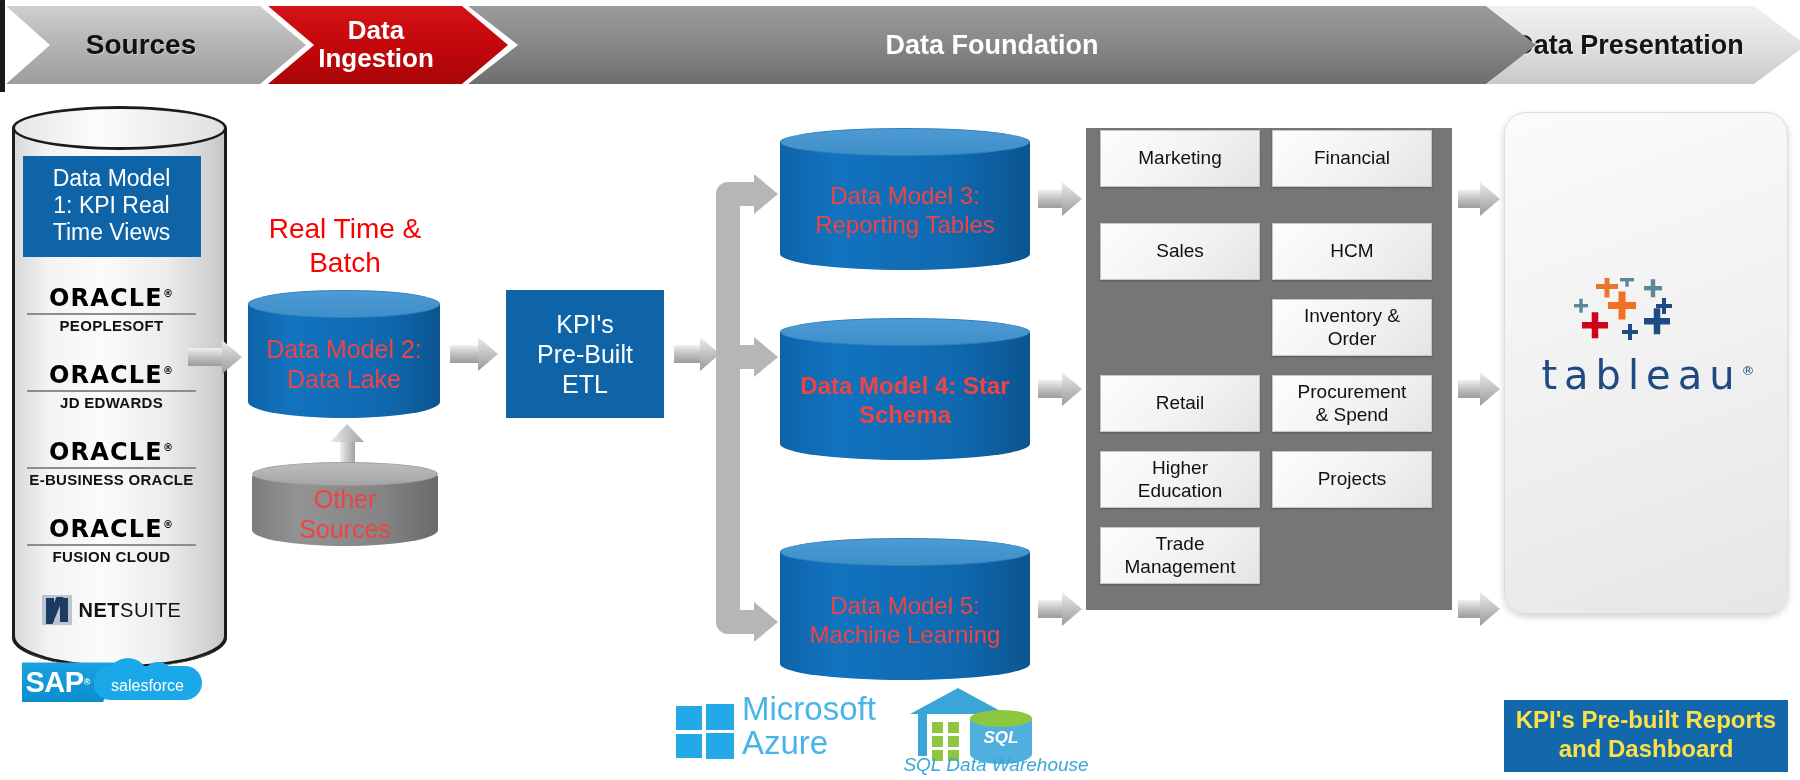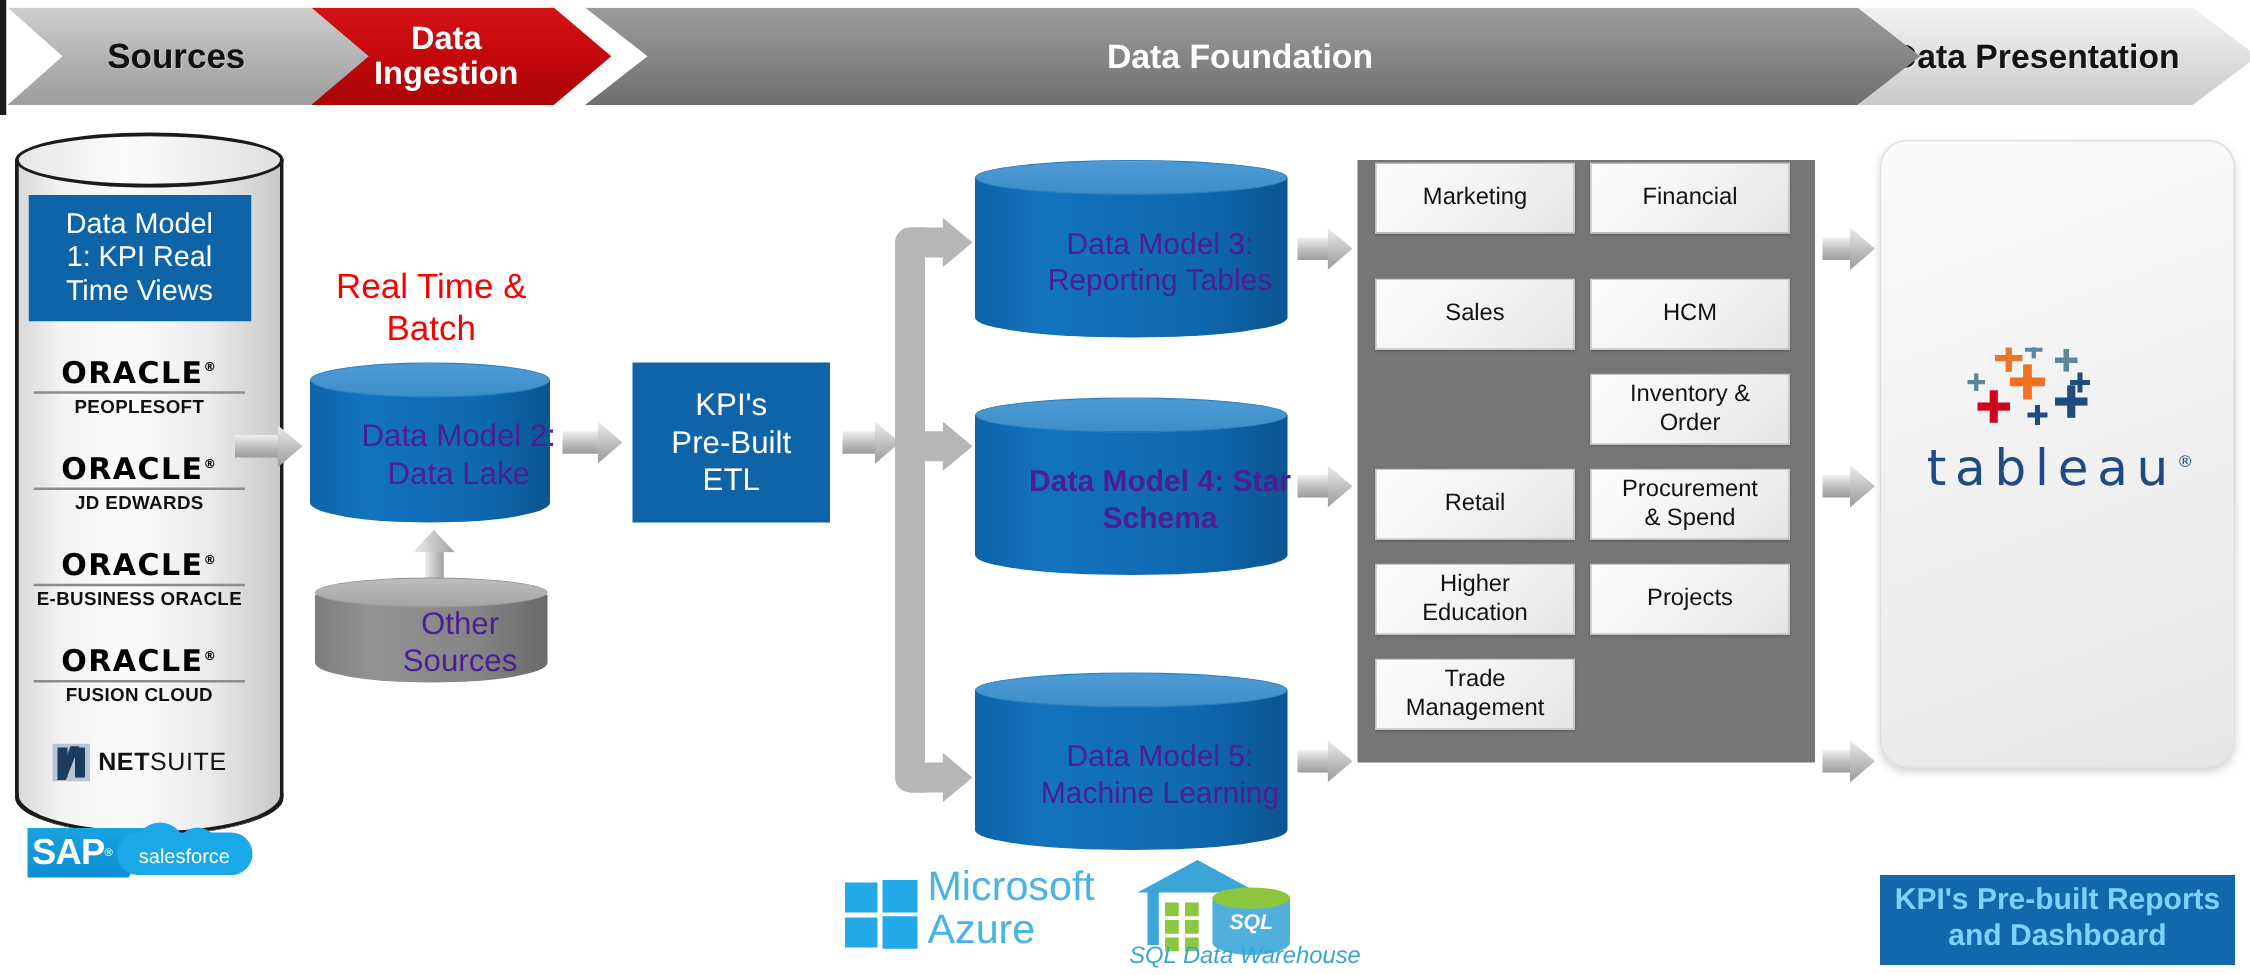--- a/index.html
+++ b/index.html
@@ -12,21 +12,21 @@
 
   
   .chev{position:absolute;top:6px;height:78px;display:flex;align-items:center;justify-content:center;}
   .chev .txt{position:relative;z-index:3;text-align:center;font-weight:bold;line-height:1.06;}
 
   #chev-sources{left:6px;width:300px;
      background:linear-gradient(180deg,#cfcfcf 0%,#b6b6b6 45%,#9d9d9d 100%);
      clip-path:polygon(0 0, calc(100% - 46px) 0, 100% 50%, calc(100% - 46px) 100%, 0 100%, 44px 50%);}
   #chev-sources .txt{font-size:28px;color:#111;padding-right:30px;text-shadow:1px 1px 0 rgba(255,255,255,.35);}
 
-  #chev-ingestion{left:249px;width:240px;
+  #chev-ingestion{left:268px;width:240px;
      background:linear-gradient(180deg,#d41317 0%,#c1070b 55%,#a80508 100%);
      clip-path:polygon(0 0, calc(100% - 46px) 0, 100% 50%, calc(100% - 46px) 100%, 0 100%, 46px 50%);}
   #chev-ingestion .txt{font-size:26px;color:#fff;padding-right:24px;}
 
   #chev-foundation{left:468px;width:1070px;
      background:linear-gradient(180deg,#9b9b9b 0%,#8b8b8b 40%,#6e6e6e 100%);
      clip-path:polygon(0 0, calc(100% - 52px) 0, 100% 50%, calc(100% - 52px) 100%, 0 100%, 50px 50%);}
   #chev-foundation .txt{font-size:27px;color:#fff;padding-right:22px;}
 
   #chev-presentation{left:1486px;width:320px;
@@ -96,21 +96,21 @@
   #rt-batch{left:250px;top:212px;width:190px;text-align:center;color:#fb0000;
       font-size:28px;line-height:1.2;}
 
   
   .cyl{position:absolute;}
   .cyl .c-body{position:absolute;left:0;top:14px;width:100%;
       border-bottom-left-radius:50% 16px;border-bottom-right-radius:50% 16px;}
   .cyl .c-top{position:absolute;left:0;top:0;width:100%;height:28px;border-radius:50%;}
   .cyl .c-label{position:absolute;left:0;top:0;width:100%;height:100%;
       display:flex;align-items:center;justify-content:center;text-align:center;
-      color:#4c1d95;z-index:5;line-height:1.2;padding-left:23px;}
+      color:#ef4444;z-index:5;line-height:1.2;}
   .blue .c-body{background:linear-gradient(90deg,#0e63a8 0%,#1273bf 22%,#0f69b0 70%,#0b5590 100%);}
   .blue .c-top{background:linear-gradient(180deg,#4d9bd4,#3e8ec9);border:1px solid #2f7fbb;box-sizing:border-box;}
   .gray .c-body{background:linear-gradient(90deg,#7d7d7d 0%,#939393 25%,#848484 70%,#6a6a6a 100%);}
   .gray .c-top{background:linear-gradient(180deg,#bdbdbd,#a5a5a5);border:1px solid #9a9a9a;box-sizing:border-box;}
 
   #dm2{left:248px;top:290px;width:192px;height:128px;}
   #dm2 .c-body{height:114px;}
   #dm2 .c-label{font-size:25px;padding-top:10px;}
 
   #other-src{left:252px;top:462px;width:186px;height:84px;}
@@ -155,21 +155,21 @@
 
   
   #tableau-panel{left:1504px;top:112px;width:284px;height:502px;
       background:linear-gradient(160deg,#fbfbfb,#f0f0f0 55%,#e6e6e6);
       border:1px solid #dcdcdc;border-radius:22px;box-sizing:border-box;
       box-shadow:0 3px 7px rgba(0,0,0,.18);}
   #tableau-logo{position:absolute;left:1560px;top:278px;width:180px;height:66px;}
   #tableau-word{position:absolute;left:1518px;top:352px;width:260px;text-align:center;
       color:#1f4b82;font-size:40px;letter-spacing:7px;font-family:"DejaVu Sans","Liberation Sans",sans-serif;}
   #tableau-word sup{font-size:13px;letter-spacing:0;vertical-align:super;}
-  #kpi-caption{left:1504px;top:700px;width:284px;background:#1268ab;color:#7dd3fc;
+  #kpi-caption{left:1504px;top:700px;width:284px;background:#1268ab;color:#fde047;
       text-align:center;font-weight:bold;font-size:24px;line-height:1.2;padding:6px 4px 8px;box-sizing:border-box;}
 
   
   #azure{left:676px;top:694px;width:220px;height:74px;}
   #azure .win{position:absolute;left:0;top:10px;width:58px;height:54px;}
   #azure .win i{position:absolute;background:#23a9e8;display:block;}
   #azure .w1{left:0;top:2px;width:26px;height:24px;}
   #azure .w2{left:30px;top:0px;width:28px;height:26px;}
   #azure .w3{left:0;top:30px;width:26px;height:24px;}
   #azure .w4{left:30px;top:29px;width:28px;height:26px;}

